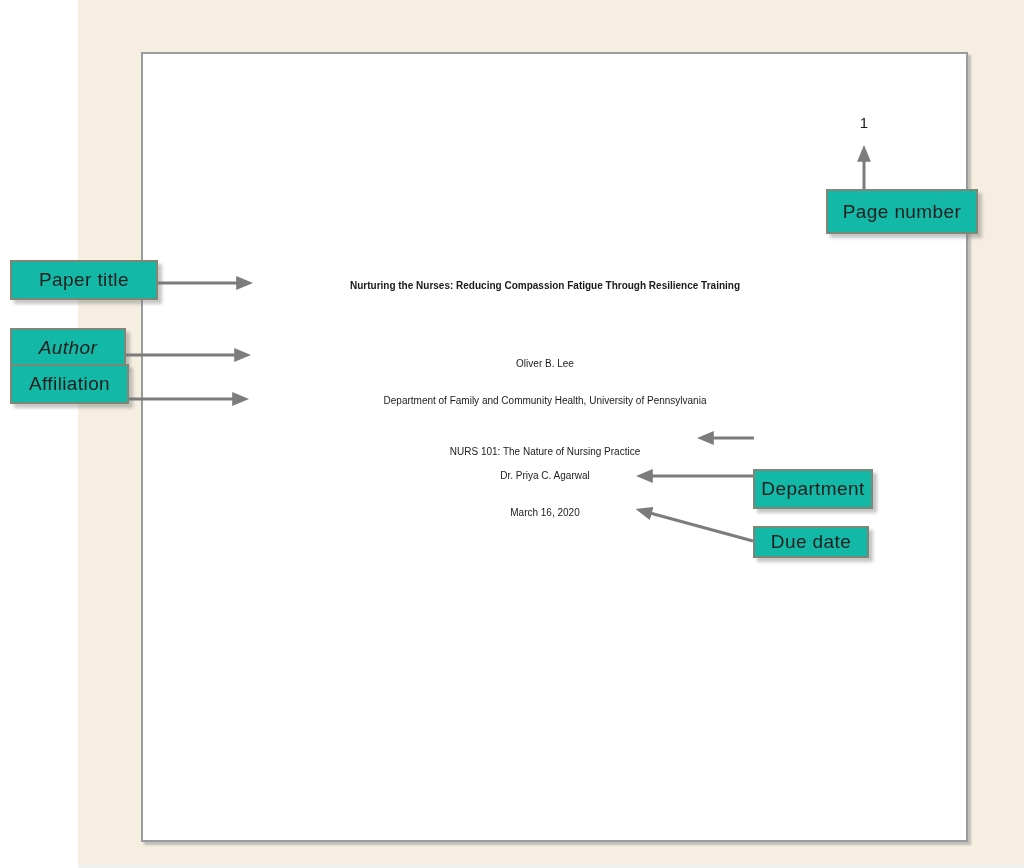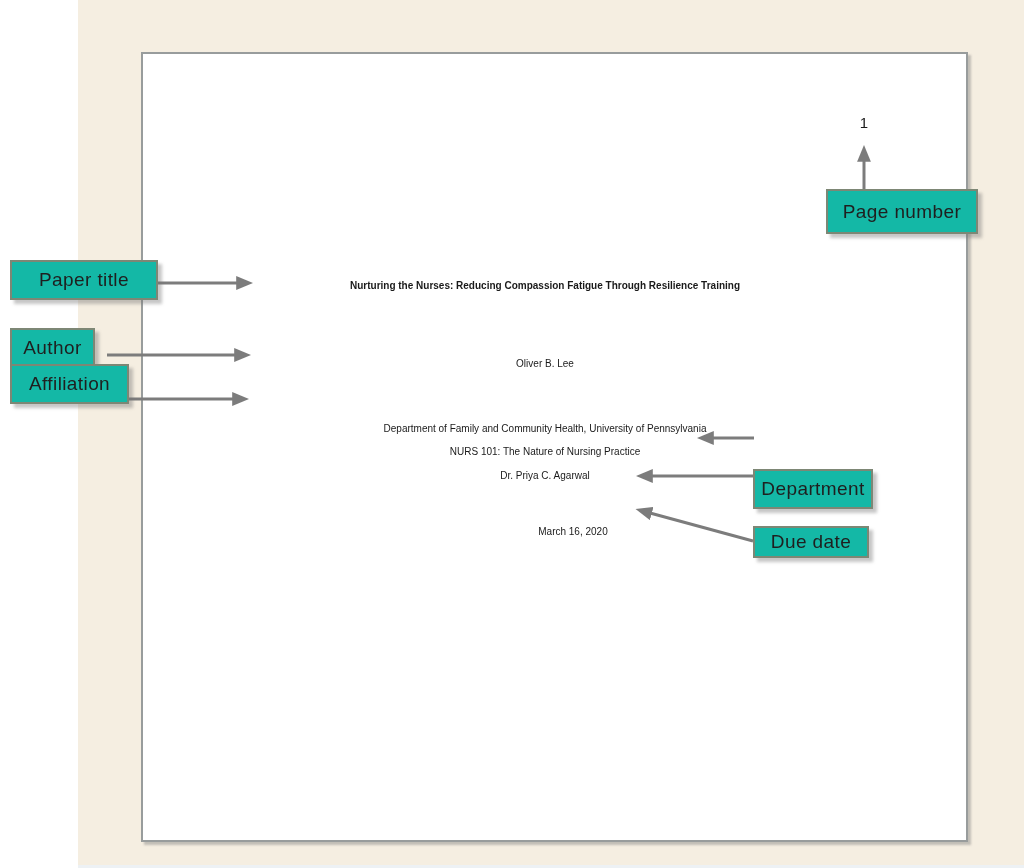--- a/index.html
+++ b/index.html
@@ -30,39 +30,39 @@
     position:absolute;top:59px;right:98px;
     font-size:15px;line-height:19px;color:#1a1a1a;
   }
   .doc-line{
     position:absolute;left:0;width:804px;
     text-align:center;
     font-size:10px;line-height:19px;color:#1a1a1a;
   }
   .doc-title{font-weight:bold;top:222px;}
   .doc-author{top:300px;}
-  .doc-affiliation{top:337px;margin-top:28px;}
+  .doc-affiliation{top:337px;}
   .doc-course{top:388px;}
   .doc-instructor{top:412px;}
-  .doc-duedate{top:468px;padding-left:28px;}
+  .doc-duedate{top:449px;}
   .arrows{
     position:absolute;left:0;top:0;width:1024px;height:868px;
     z-index:2;pointer-events:none;
   }
   .callout{
     position:absolute;box-sizing:border-box;
     background:#14b8a6;
     border:2px solid #7d8775;
     box-shadow:4px 4px 3px rgba(115,115,115,0.4);
     display:flex;align-items:center;justify-content:center;
     font-size:19px;letter-spacing:0.4px;color:#1f1f1f;
     z-index:3;white-space:nowrap;
   }
   #lbl-paper-title{left:10px;top:260px;width:148px;height:40px;}
-  #lbl-author{left:10px;top:328px;width:85px;height:40px;}
+  #lbl-author{left:10px;top:328px;width:116px;height:40px;font-style:italic;}
   #lbl-affiliation{left:10px;top:364px;width:119px;height:40px;}
   #lbl-course{left:754px;top:416px;width:115px;height:41px;}
   #lbl-instructor{left:753px;top:469px;width:120px;height:40px;}
   #lbl-due-date{left:753px;top:526px;width:116px;height:32px;}
   #lbl-page-number{left:826px;top:189px;width:152px;height:45px;}
 </style>
 </head>
 <body>
 
 <div class="canvas">

